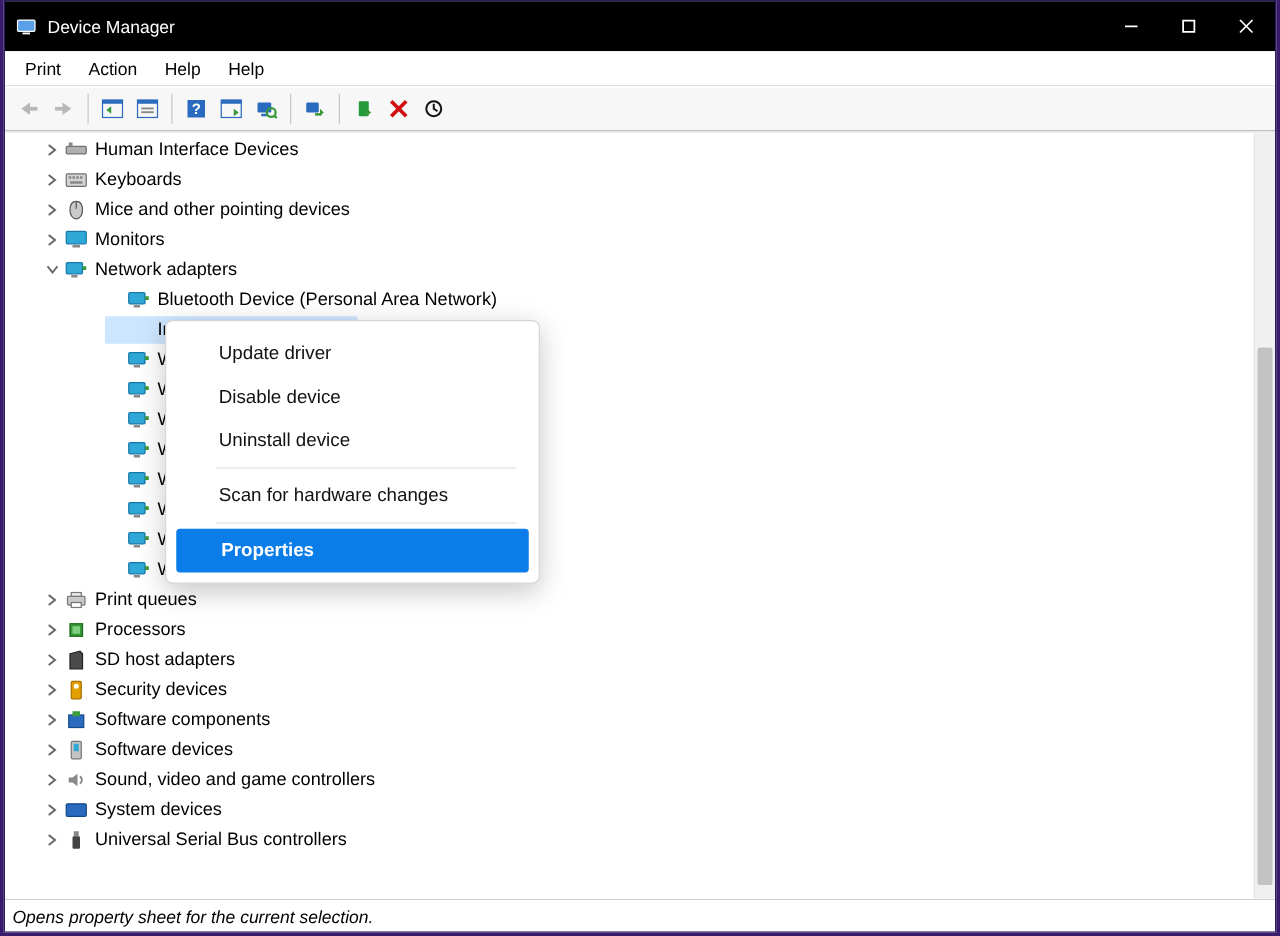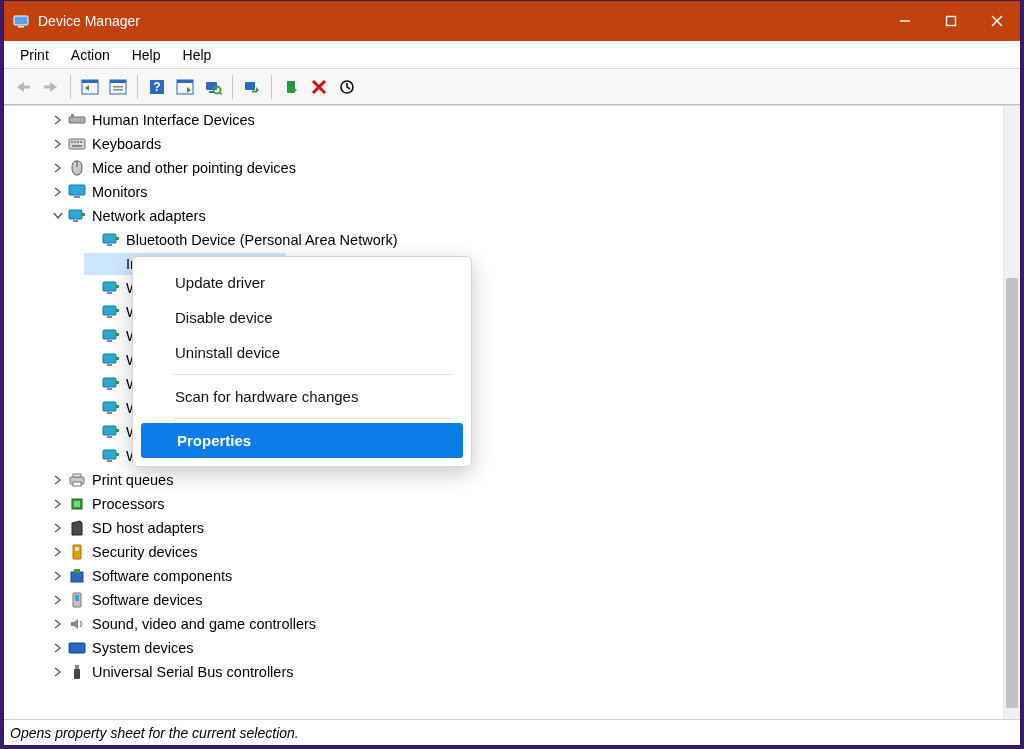--- a/index.html
+++ b/index.html
@@ -5,21 +5,21 @@
   * { box-sizing: border-box; font-family: "Segoe UI", Tahoma, sans-serif; }
   html,body { margin:0; padding:0; }
   body { width:1024px; height:749px; background:#3a1a6a; overflow:hidden; }
   .window {
     position:absolute; left:3px; top:0; right:3px; bottom:3px;
     background:#fff; border:1px solid #2a1b5a;
     display:flex; flex-direction:column;
   }
   
   .titlebar {
-    height:40px; background:#c2410c; color:#fff;
+    height:40px; background:#000000; color:#fff;
     display:flex; align-items:center; padding:0 0 0 8px;
     font-size:14px;
   }
   .titlebar .ticon { width:18px; height:18px; margin-right:8px; display:flex; align-items:center; justify-content:center; }
   .titlebar .title { flex:0 0 auto; }
   .titlebar .spacer { flex:1; }
   .titlebar .winbtn {
     width:46px; height:40px; display:flex; align-items:center; justify-content:center;
     color:#fff; font-size:13px;
   }
@@ -66,30 +66,30 @@
   }
   .row .expander {
     width:16px; height:16px; display:flex; align-items:center; justify-content:center;
     color:#555; font-size:10px; margin-right:2px; flex:0 0 16px;
   }
   .row .expander.empty { visibility:hidden; }
   .row .nicon {
     width:18px; height:18px; margin-right:6px; flex:0 0 18px;
     display:flex; align-items:center; justify-content:center;
   }
-  .row.level1 { padding-left:46px; }
+  .row.level1 { padding-left:30px; }
   .row.level2 { padding-left:80px; }
   .row.selected .selbg {
     position:absolute; left:80px; width:202px; height:22px; top:1px;
     background:#cde6ff; z-index:0; border-radius:1px;
   }
   .row .label { position:relative; z-index:1; white-space:nowrap; }
   
   .ctxmenu {
-    position:absolute; left:128px; top:150px; width:340px;
+    position:absolute; left:128px; top:150px; width:300px;
     background:#fff; border:1px solid #d6d6d6; border-radius:6px;
     box-shadow:0 6px 22px rgba(0,0,0,.22);
     padding:8px 6px; z-index:50;
     font-size:15px;
   }
   .ctxmenu .citem {
     padding:9px 8px 9px 36px; border-radius:3px; color:#111;
   }
   .ctxmenu .citem.highlight {
     background:#0a7de8; color:#fff; font-weight:700;

